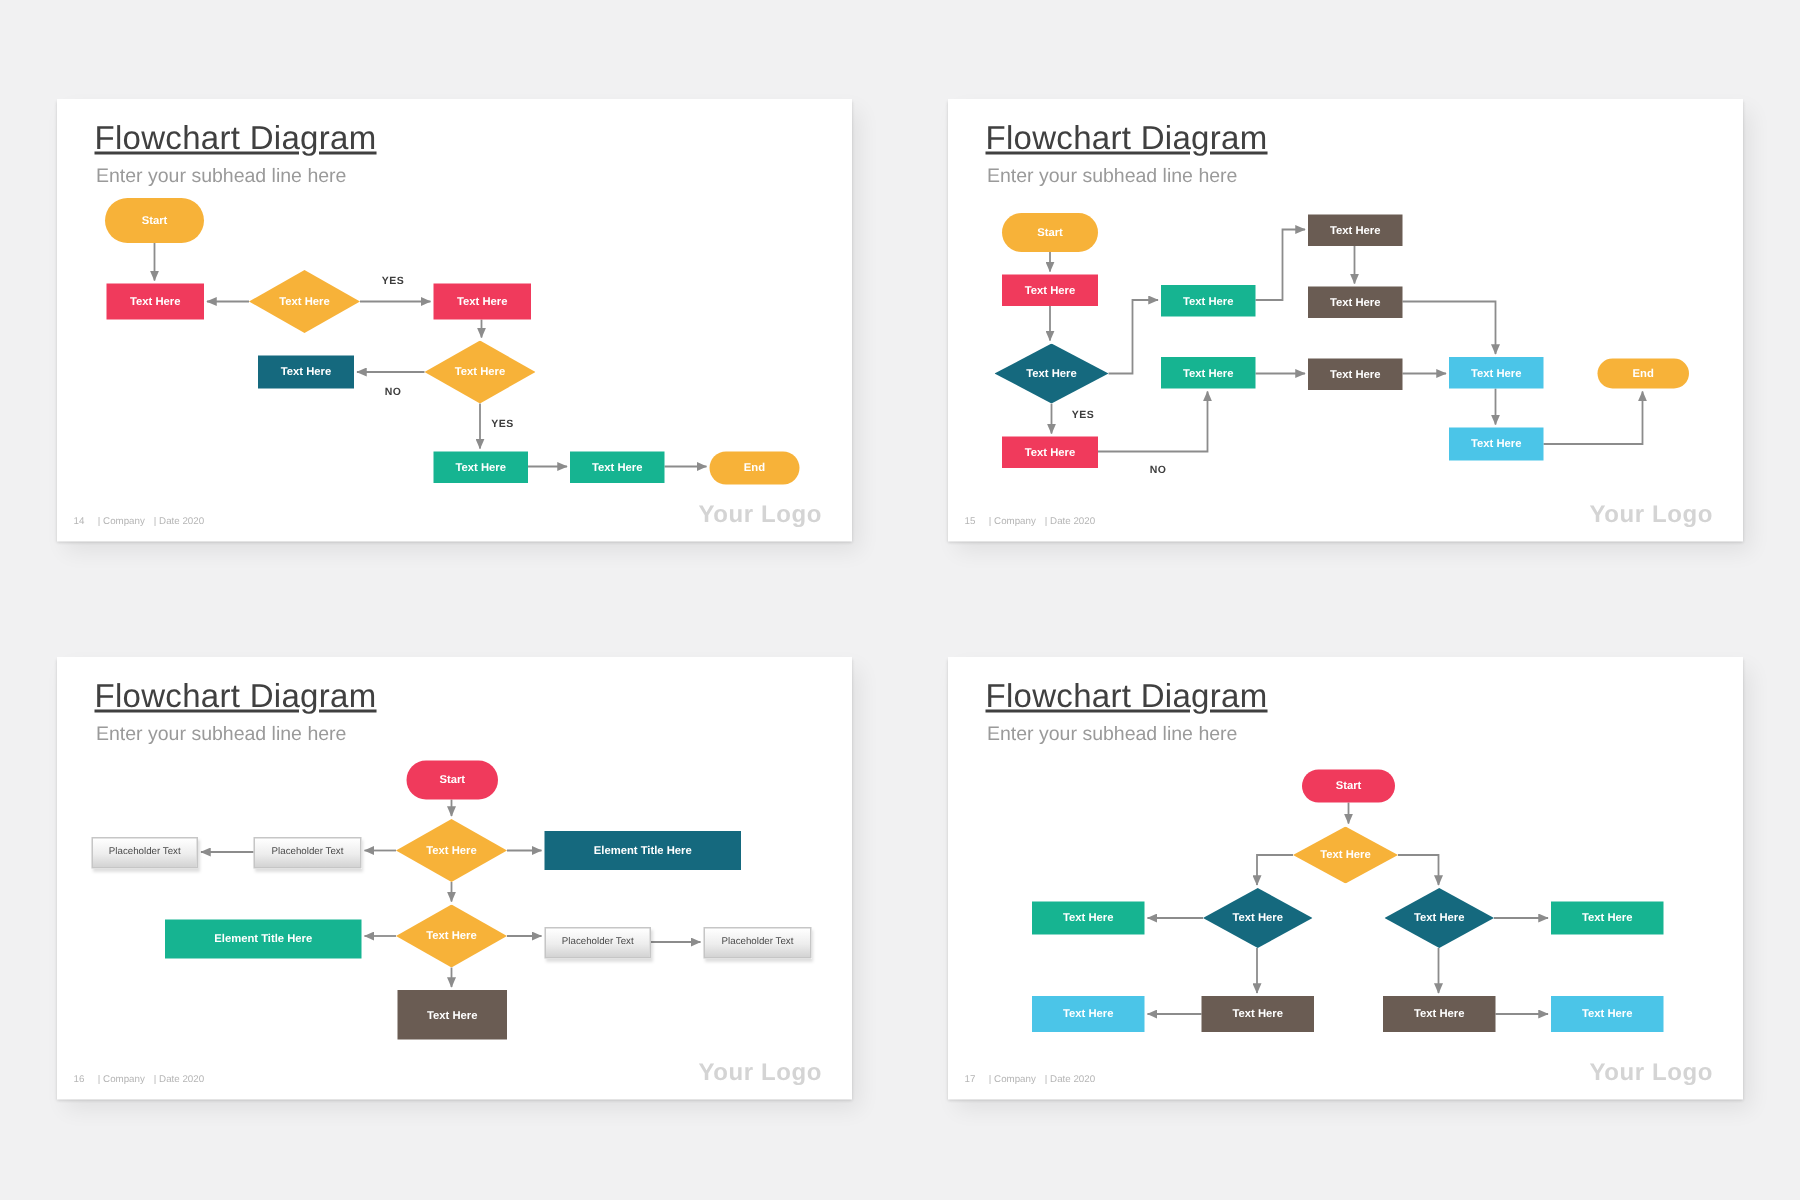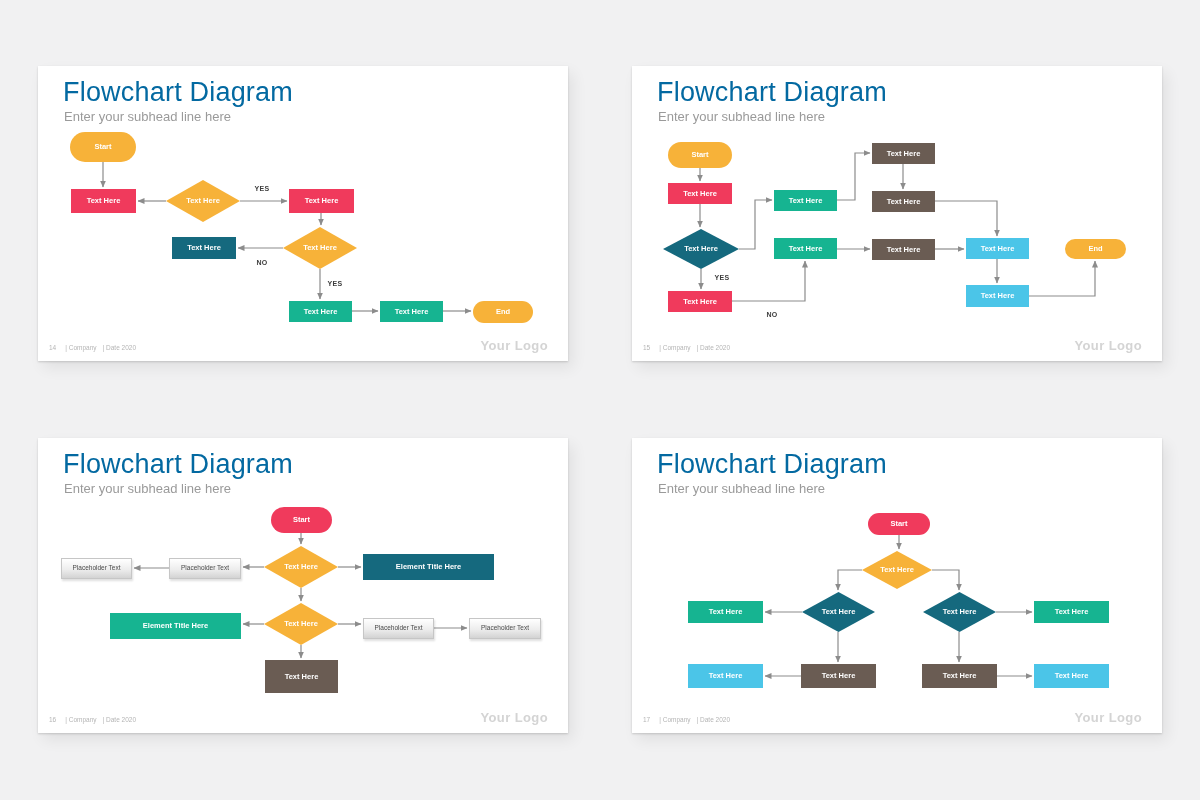--- a/index.html
+++ b/index.html
@@ -13,22 +13,22 @@
   .slide{
     position:absolute;width:530px;height:295px;background:#FFFFFF;
     box-shadow:0 1px 2px rgba(0,0,0,.16), 5px 7px 14px rgba(0,0,0,.07);
   }
   .slide.pos0{left:38px;top:66px;}
   .slide.pos1{left:632px;top:66px;}
   .slide.pos2{left:38px;top:438px;}
   .slide.pos3{left:632px;top:438px;}
 
   .slide-title{
-    position:absolute;left:25px;top:14px;font-size:27px;line-height:24px;
-    color:#0369a1;font-weight:400;letter-spacing:.2px;
+    position:absolute;left:25px;top:14px;font-size:22px;line-height:24px;
+    color:#404040;font-weight:400;letter-spacing:.2px;text-decoration:underline;
   }
   .slide-sub{position:absolute;left:26px;top:43px;font-size:13px;color:#9A9A9A;}
 
   .canvas{position:absolute;left:0;top:0;width:530px;height:295px;}
   svg.connectors{position:absolute;left:0;top:0;}
 
   .node{
     position:absolute;display:flex;align-items:center;justify-content:center;
     color:#FFFFFF;font-weight:bold;font-size:7.5px;text-align:center;line-height:1;
     box-sizing:border-box;
@@ -45,21 +45,21 @@
     font-size:7px;font-weight:bold;color:#3D3D3D;letter-spacing:.3px;
   }
 
   .footer{
     position:absolute;left:11px;bottom:10px;font-size:6.5px;color:#B5B5B5;
     white-space:nowrap;
   }
   .footer .fpage{margin-right:9px;}
   .footer .fcompany{margin-right:6px;}
   .logo{
-    position:absolute;right:20px;bottom:8px;font-size:13px;font-weight:bold;
+    position:absolute;right:20px;bottom:8px;font-size:16px;font-weight:bold;
     color:#D4D4D4;letter-spacing:.4px;
   }
 </style>
 </head>
 <body>
 
 <div class="page">
 
   <div class="slide pos0">
     <div class="canvas">

